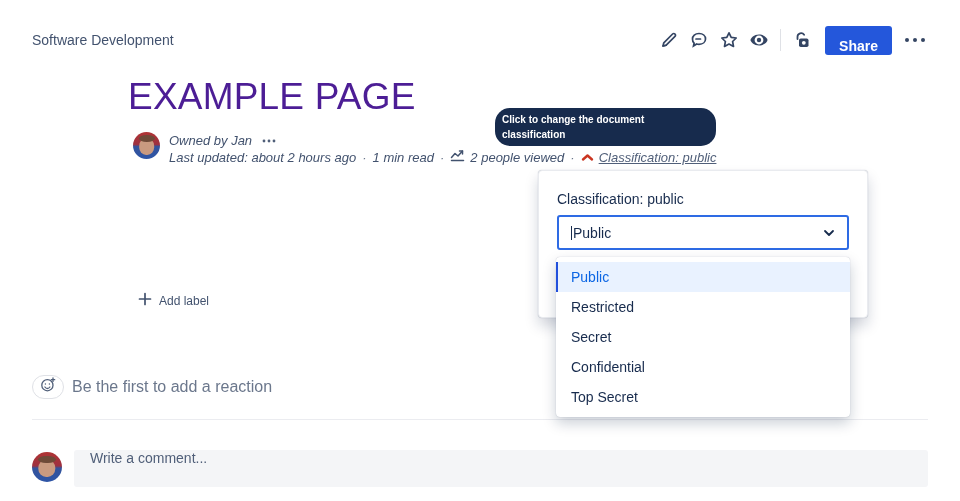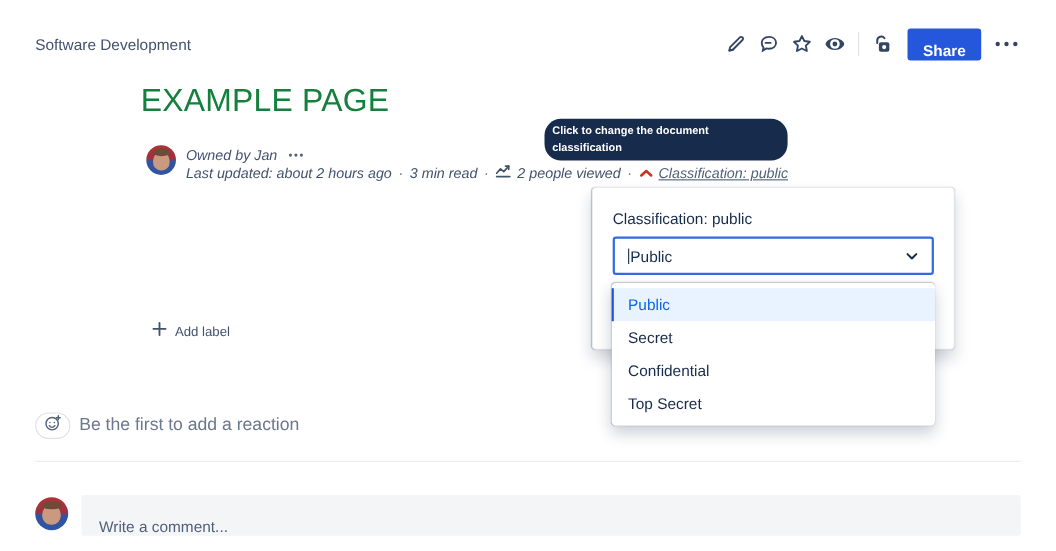--- a/index.html
+++ b/index.html
@@ -9,21 +9,21 @@
   
   .space-name{position:absolute;left:32px;top:32px;font-size:14px;color:#42526E;cursor:pointer;}
   .toolbar{position:absolute;top:25px;right:30px;display:flex;align-items:center;height:30px;}
   .icon-btn{width:30px;height:30px;display:flex;align-items:center;justify-content:center;border-radius:3px;cursor:pointer;}
   .divider-v{width:1px;height:22px;background:#DFE1E6;margin:0 6px;}
   .share-btn{margin:0 8px 0 8px;background:#2457DB;color:#fff;border:none;font-family:"Liberation Sans",sans-serif;
     font-size:14px;font-weight:bold;padding:12px 14px;height:29px;border-radius:3px;cursor:pointer;}
   .toolbar svg{display:block;}
 
   
-  .page-title{position:absolute;left:128px;top:76px;font-size:29px;font-weight:500;color:#15803d;letter-spacing:.2px;}
+  .page-title{position:absolute;left:128px;top:76px;font-size:37px;font-weight:500;color:#4c1d95;letter-spacing:.2px;}
   .byline{position:absolute;left:133px;top:132px;display:flex;gap:9px;align-items:flex-start;font-style:italic;}
   .avatar{width:27px;height:27px;border-radius:50%;position:relative;overflow:hidden;
     background:linear-gradient(180deg,#b03434 0%,#9e3040 46%,#33539c 54%,#2e55a6 100%);flex:0 0 auto;cursor:pointer;}
   .avatar::before{content:"";position:absolute;left:50%;top:22%;transform:translateX(-50%);
     width:58%;height:62%;border-radius:50% 50% 46% 46%;background:#c99a80;}
   .avatar::after{content:"";position:absolute;left:50%;top:12%;transform:translateX(-50%);
     width:60%;height:26%;border-radius:50%;background:#6e4a38;}
   .byline-text{font-size:13px;line-height:17px;color:#42526E;}
   .byline-row{display:flex;align-items:center;gap:6px;white-space:nowrap;}
   .byline-row .pair{display:flex;align-items:flex-start;gap:5px;}
@@ -59,21 +59,21 @@
   
   .reaction-row{position:absolute;left:32px;top:375px;display:flex;align-items:center;gap:8px;}
   .reaction-pill{width:30px;height:22px;border:1px solid #DFE1E6;border-radius:12px;background:#fff;
     display:flex;align-items:center;justify-content:center;cursor:pointer;}
   .reaction-text{font-size:16px;color:#6B778C;}
 
   
   .divider-h{position:absolute;left:32px;top:419px;width:896px;height:1px;background:#EBECF0;}
   .comment-avatar{position:absolute;left:32px;top:452px;width:30px;height:30px;}
   .comment-input{position:absolute;left:74px;top:450px;width:854px;height:37px;background:#F4F5F7;
-    border-radius:3px;display:flex;align-items:flex-end;padding-left:16px;box-sizing:border-box;
+    border-radius:3px;display:flex;align-items:flex-start;padding-left:16px;box-sizing:border-box;
     font-size:14px;color:#505F79;cursor:text;}
 </style>
 </head>
 <body>
 
 <div class="stage">
 
   <div class="space-name">Software Development</div>
 
   <div class="toolbar">
@@ -142,21 +142,21 @@
           <svg width="14" height="4" viewBox="0 0 14 4">
               <circle cx="2" cy="2" r="1.4" fill="#505F79"></circle>
               <circle cx="7" cy="2" r="1.4" fill="#505F79"></circle>
               <circle cx="12" cy="2" r="1.4" fill="#505F79"></circle>
             </svg>
         </span>
       </div>
       <div class="byline-row">
         <span>Last updated: about 2 hours ago</span>
         <span class="sep">·</span>
-        <span>3 min read</span>
+        <span>1 min read</span>
         <span class="sep">·</span>
         <span class="pair">
           <span>
             <svg width="15" height="13" viewBox="0 0 15 13" fill="none" stroke="#42526E" stroke-width="1.5" stroke-linecap="round" stroke-linejoin="round">
               <path d="M1.5 11.5 H13.5"></path>
               <path d="M1.5 8.5 L5 4.5 L8 7 L12.5 2"></path>
               <path d="M9.5 2 H12.5 V5"></path>
             </svg>
           </span>
           <span>2 people viewed</span>
@@ -195,20 +195,21 @@
           <path d="M2 2 L6 6 L10 2"></path>
         </svg>
       </span>
     </div>
   </div>
 
   <div class="divider-h"></div>
 
   <div class="listbox">
     <div class="option selected">Public</div>
+    <div class="option">Restricted</div>
     <div class="option">Secret</div>
     <div class="option">Confidential</div>
     <div class="option">Top Secret</div>
   </div>
 
   <div class="reaction-row">
     <div class="reaction-pill">
       <span>
         <svg width="16" height="16" viewBox="0 0 16 16" fill="none" stroke="#505F79" stroke-width="1.3" stroke-linecap="round">
           <circle cx="7.4" cy="8.2" r="5.6"></circle>

